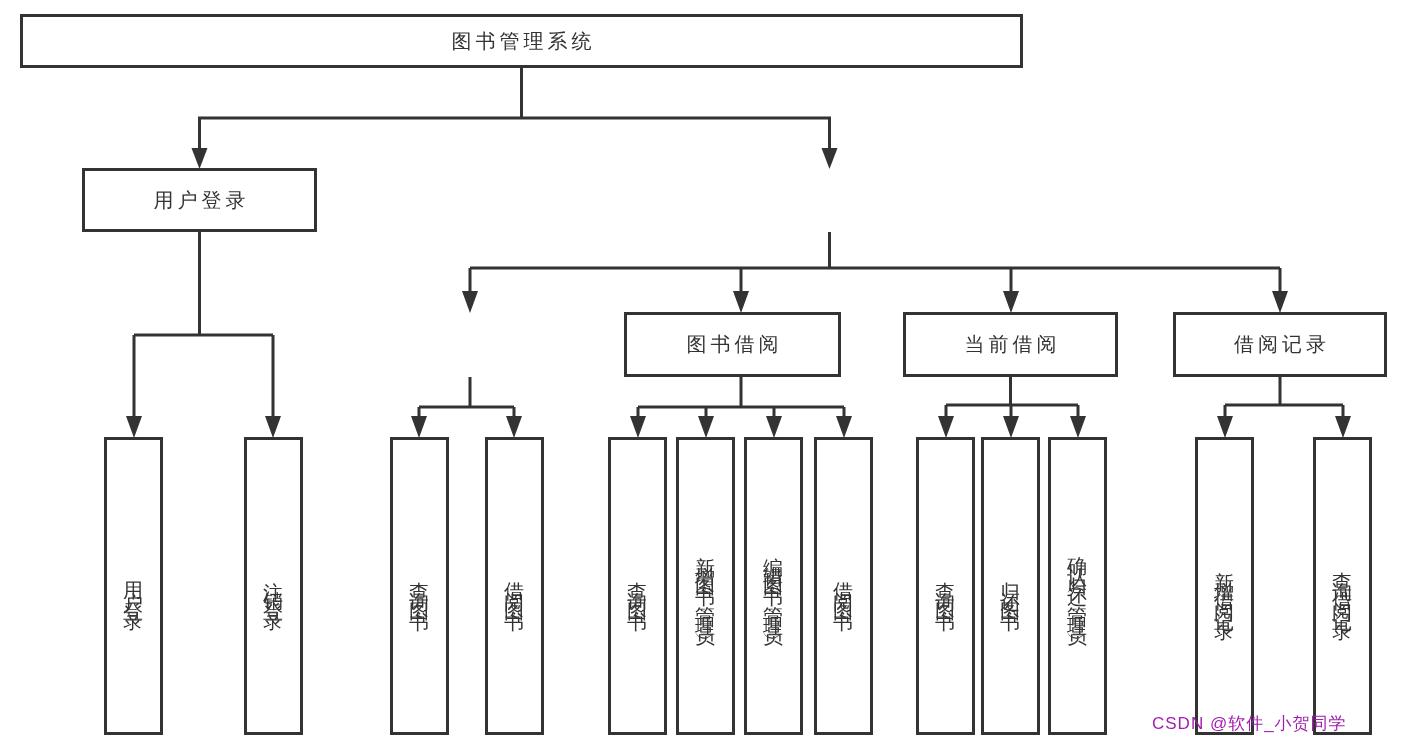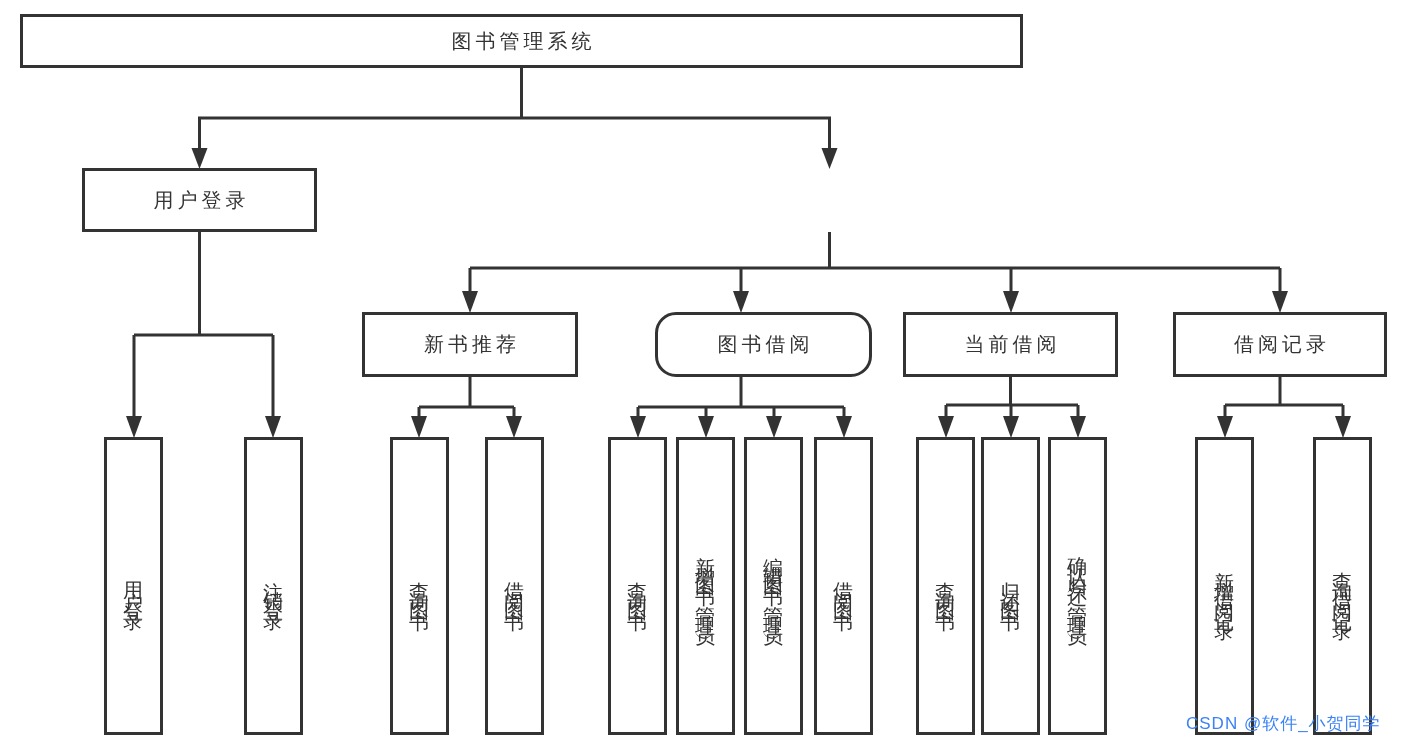--- a/index.html
+++ b/index.html
@@ -52,25 +52,25 @@
   .vnode .vtext {
     writing-mode: vertical-rl;
     text-orientation: mixed;
     letter-spacing: 10px;
     font-size: 20px;
     color: #333333;
     line-height: 1.1;
   }
   .watermark {
     position: absolute;
-    left: 1186px;
+    left: 1152px;
     top: 712px;
     font-size: 17px;
     letter-spacing: 1px;
-    color: #3b82f6;
+    color: #a21caf;
     white-space: nowrap;
   }
 </style>
 </head>
 <body>
 
 <div class="canvas">
 
   <svg class="connectors" viewBox="0 0 1405 747" xmlns="http://www.w3.org/2000/svg">
     <g>
@@ -116,24 +116,21 @@
   </svg>
 
   <div class="node" style="left:20px; top:14px; width:1003px; height:54px;align-items:center;">
     <span>图书管理系统</span>
   </div>
 
   <div class="node" style="left:82px; top:168px; width:235px; height:64px;">
     <span>用户登录</span>
   </div>
 
-  <div class="node" style="left:362px; top:312px; width:216px; height:65px;">
-    <span>新书推荐</span>
-  </div>
-  <div class="node" style="left:655px; top:312px; width:217px; height:65px;border-radius:21px;">
+  <div class="node" style="left:624px; top:312px; width:217px; height:65px;">
     <span>图书借阅</span>
   </div>
   <div class="node" style="left:1173px; top:312px; width:214px; height:65px;">
     <span>借阅记录</span>
   </div>
   <div class="node" style="left:903px; top:312px; width:215px; height:65px;">
     <span>当前借阅</span>
   </div>
 
   <div class="node vnode" style="left:104px; top:437px; width:59px; height:298px;">

